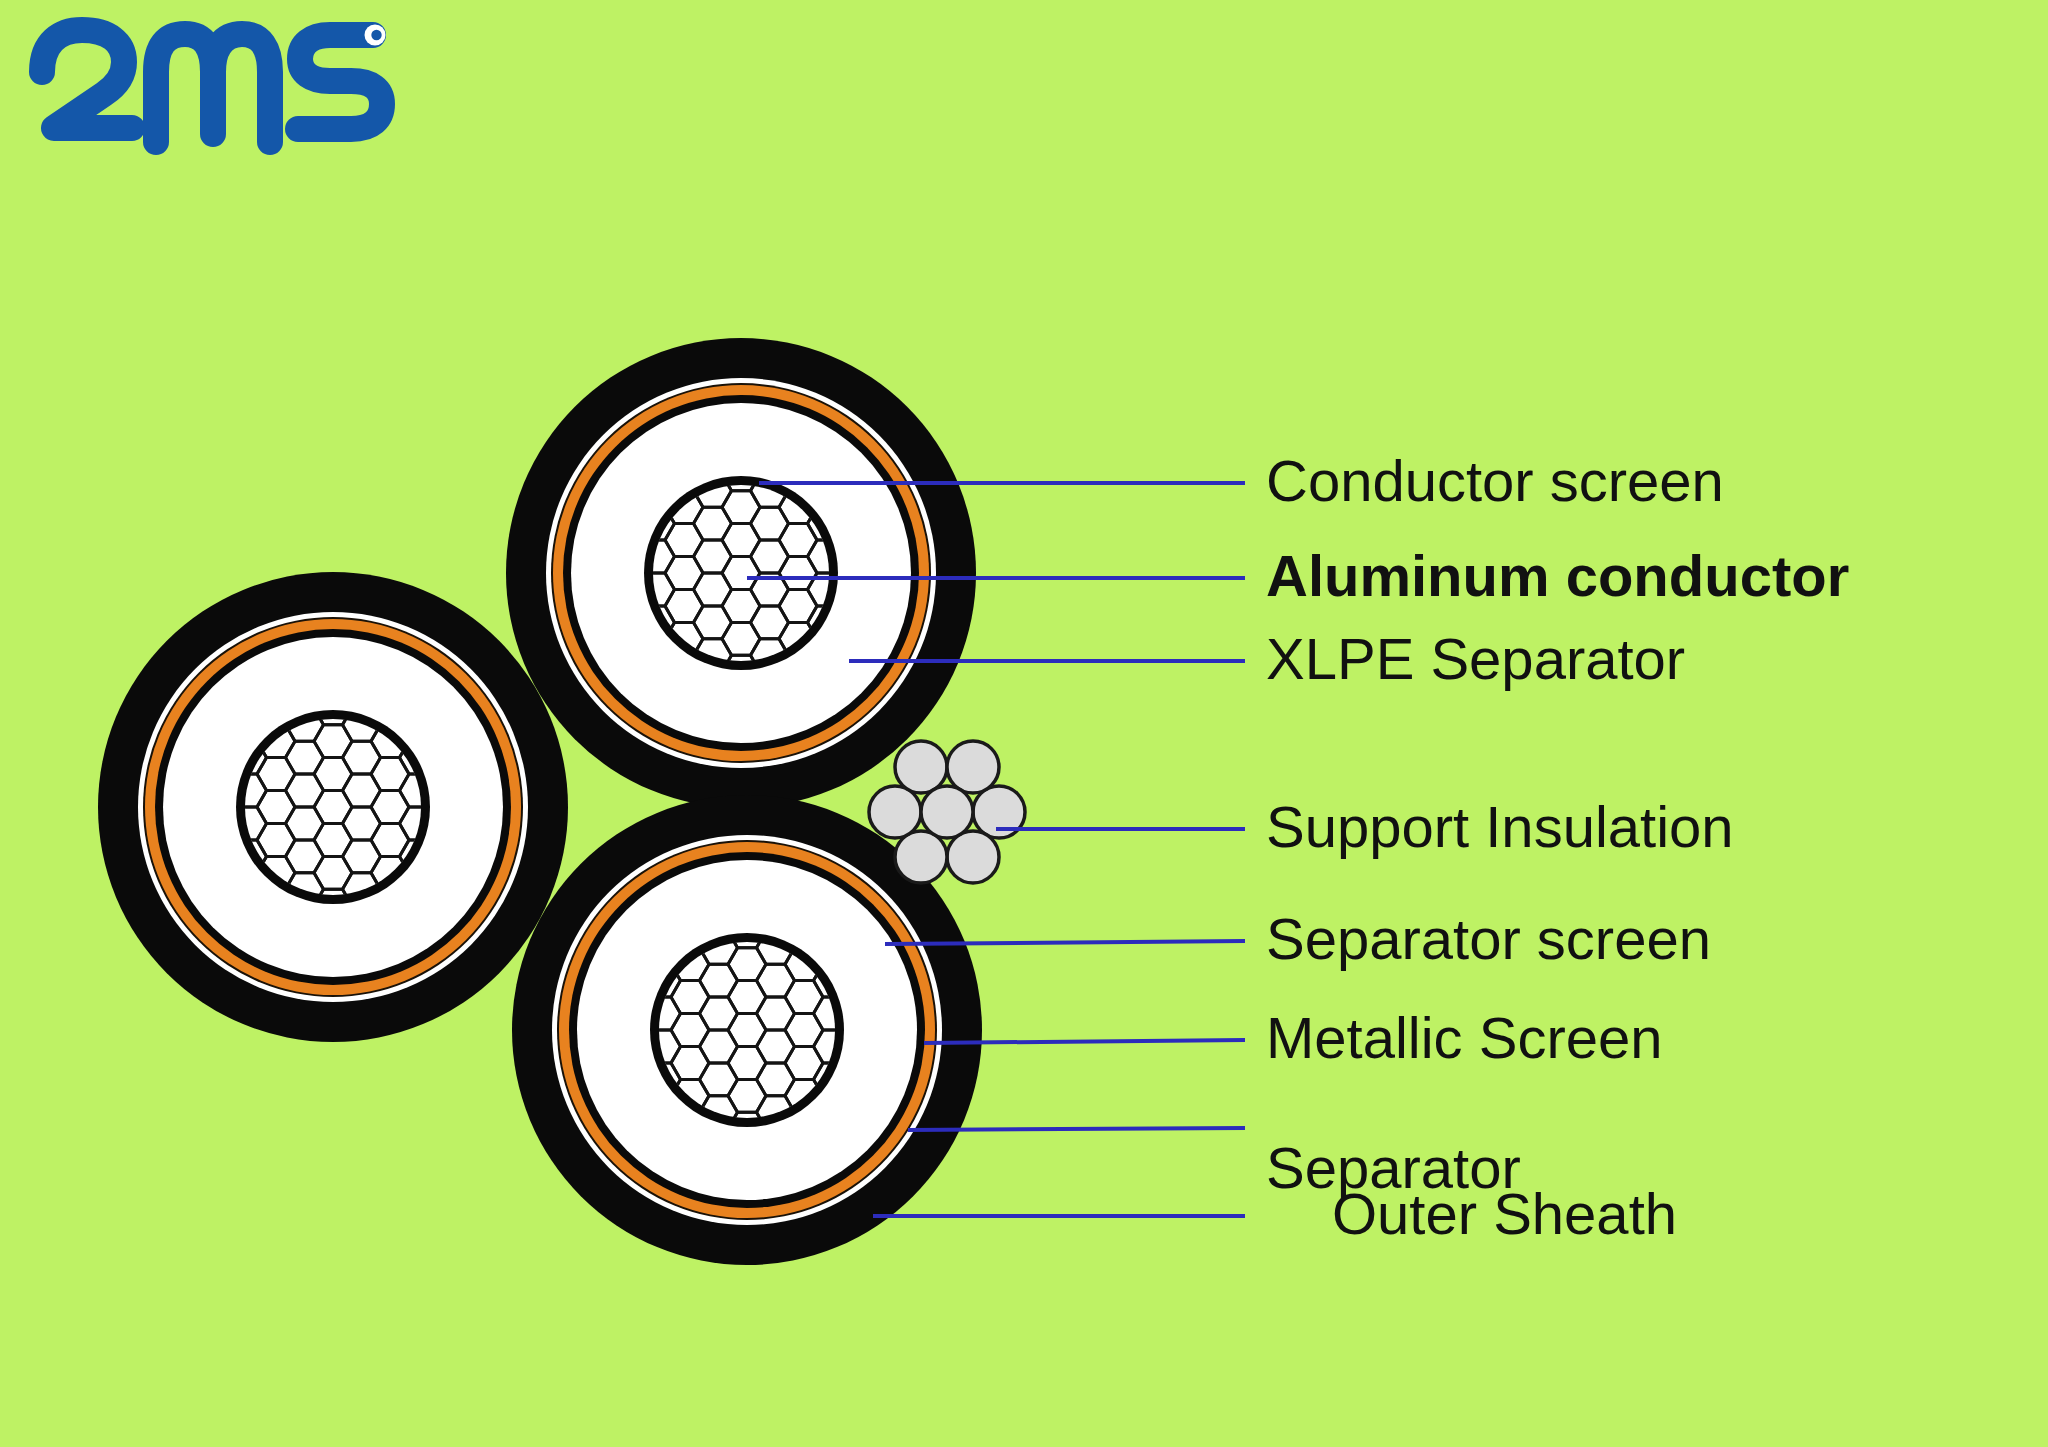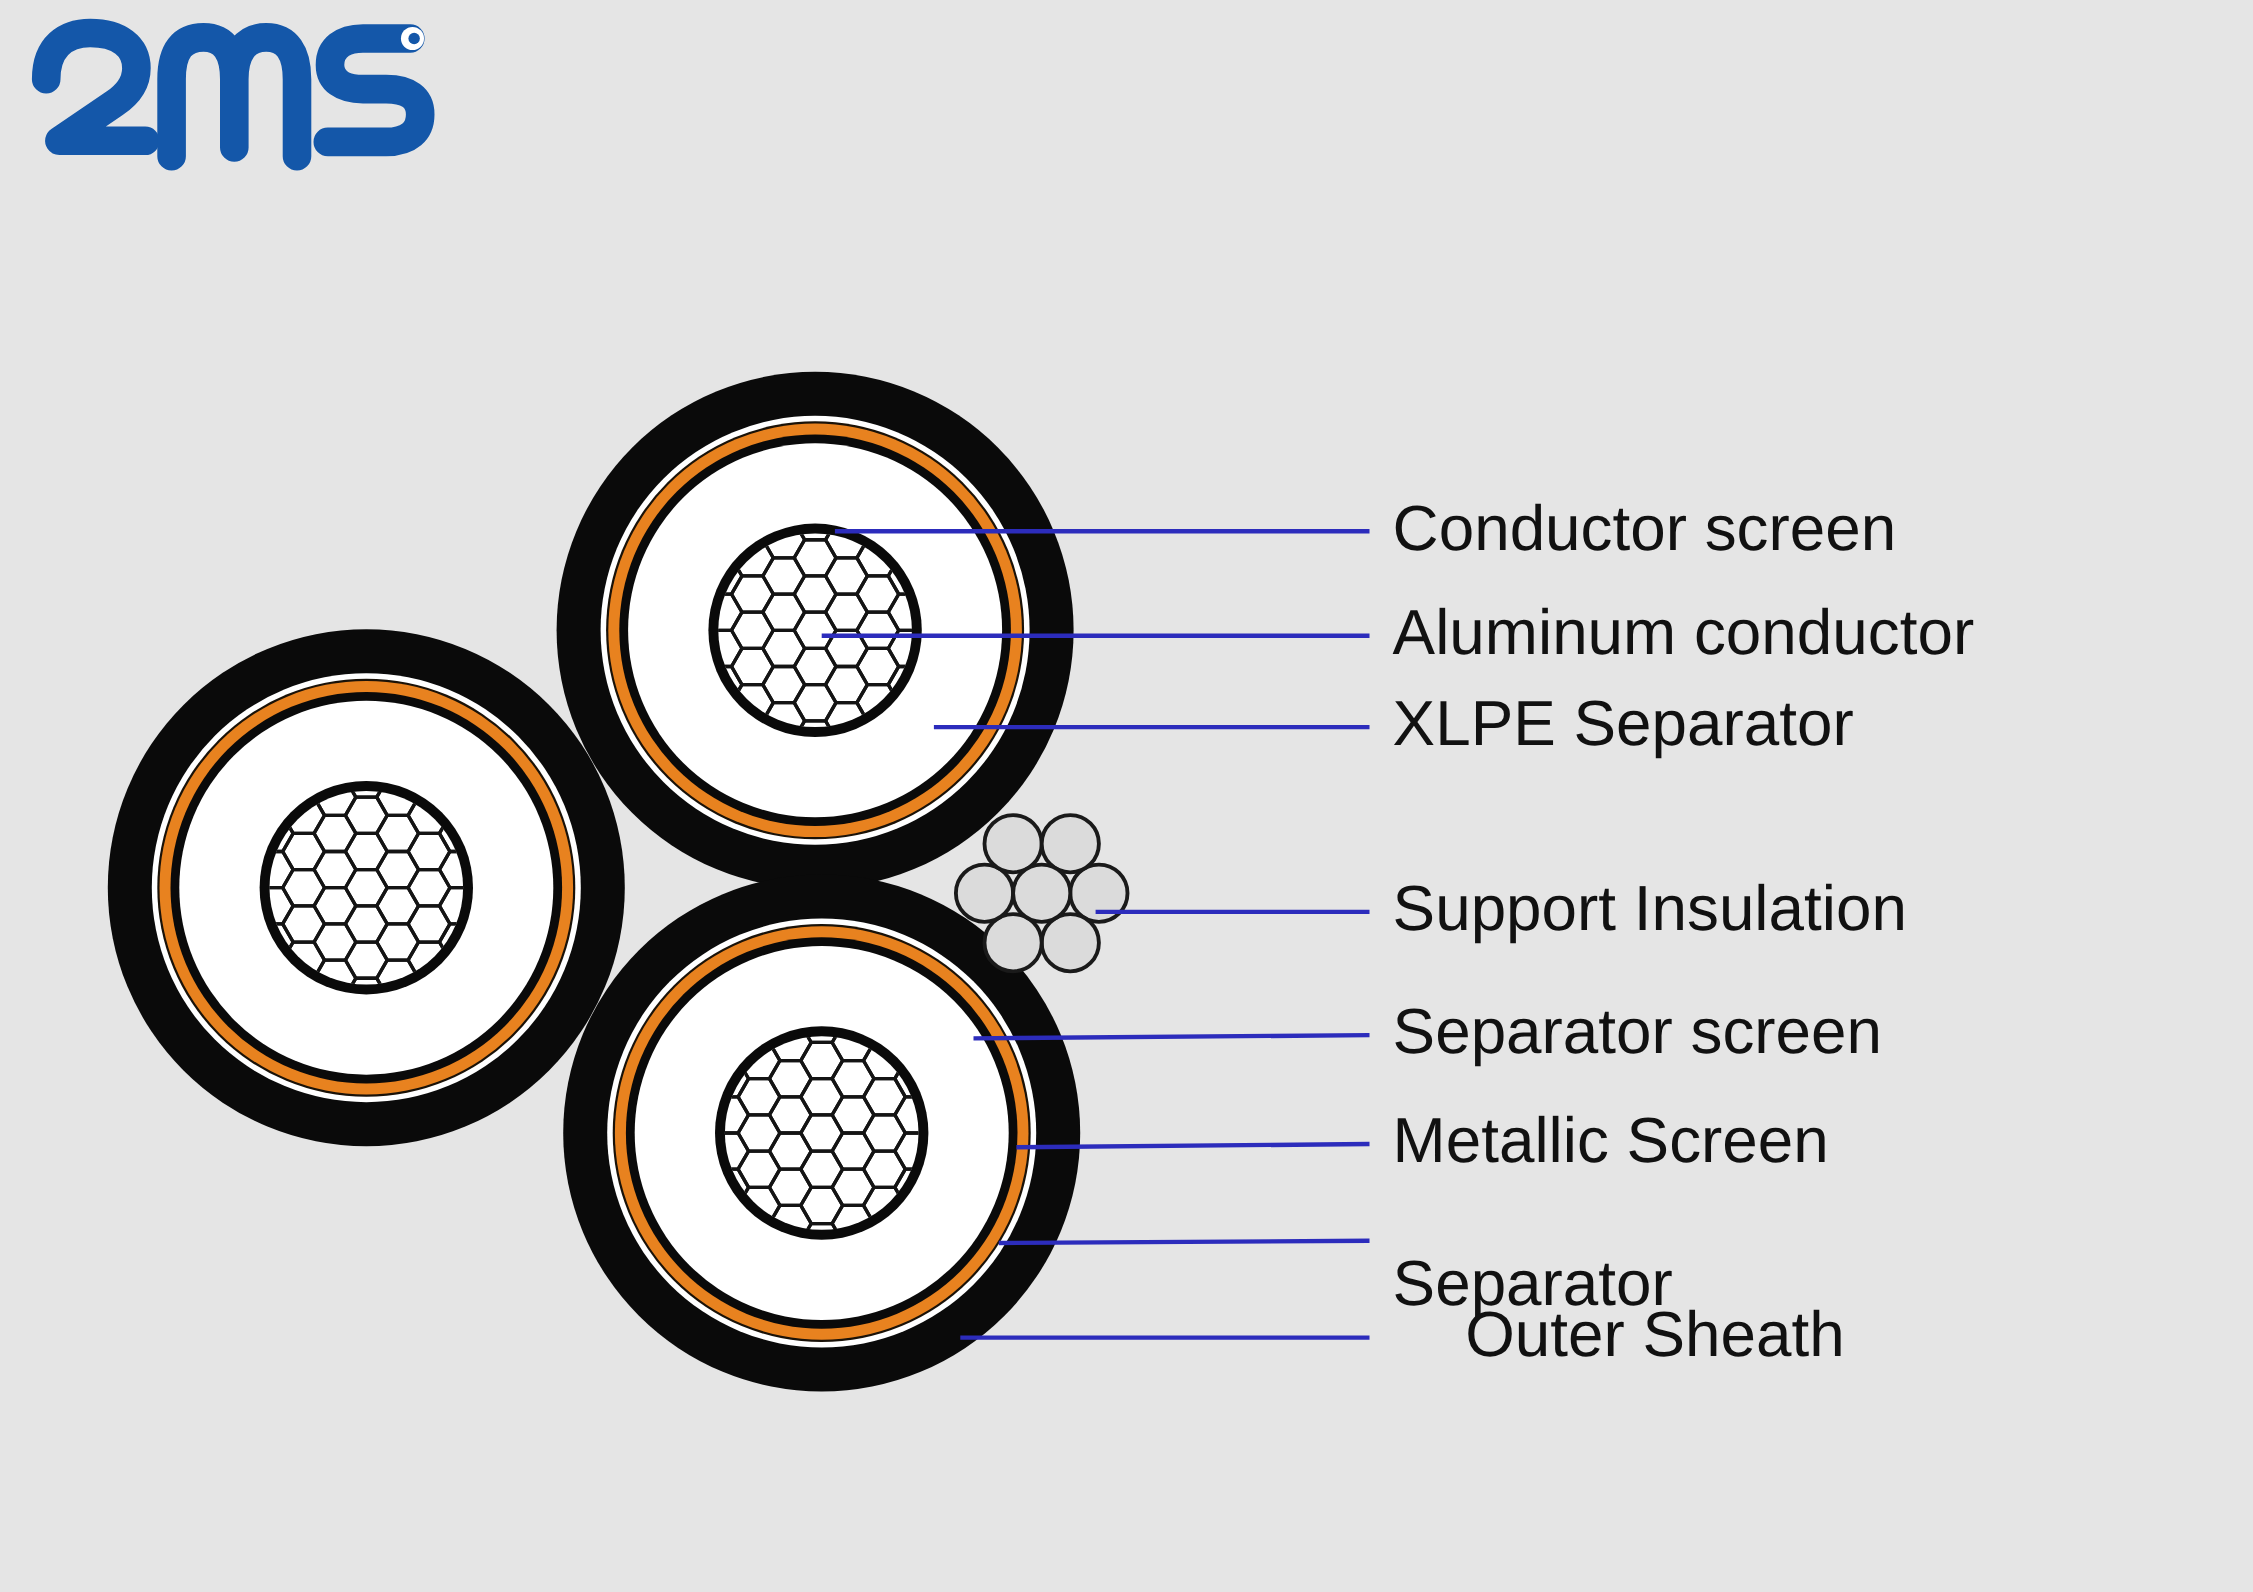--- a/index.html
+++ b/index.html
@@ -1,20 +1,20 @@
 <!DOCTYPE html>
 <html><head>
 <meta charset="utf-8">
 <style>
   html, body { margin: 0; padding: 0; background: #ffffff; }
   .canvas {
     position: relative;
     width: 2048px;
     height: 1447px;
-    background: #e5e5e5;
+    background: #bef264;
     overflow: hidden;
     font-family: "Liberation Sans", sans-serif;
   }
   .logo {
     position: absolute;
     left: 18px;
     top: 14px;
     width: 380px;
     height: 142px;
   }
@@ -245,21 +245,21 @@
         <line x1="996" y1="829" x2="1245" y2="829"></line>
         <line x1="885" y1="944" x2="1245" y2="941"></line>
         <line x1="924" y1="1043" x2="1245" y2="1040"></line>
         <line x1="908" y1="1130" x2="1245" y2="1128"></line>
         <line x1="873" y1="1216" x2="1245" y2="1216"></line>
       </g>
     </svg>
 
   <div id="labels">
       <div class="label" style="left: 1266px; top: 483px; color: rgb(17, 17, 17);">Conductor screen</div>
-      <div class="label" style="left: 1266px; top: 578px; color: rgb(17, 17, 17);">Aluminum conductor</div>
+      <div class="label" style="left: 1266px; top: 578px; color: rgb(17, 17, 17); font-weight: bold;">Aluminum conductor</div>
       <div class="label" style="left: 1266px; top: 661px; color: rgb(17, 17, 17);">XLPE Separator</div>
       <div class="label" style="left: 1266px; top: 829px; color: rgb(17, 17, 17);">Support Insulation</div>
       <div class="label" style="left: 1266px; top: 941px; color: rgb(17, 17, 17);">Separator screen</div>
       <div class="label" style="left: 1266px; top: 1040px; color: rgb(17, 17, 17);">Metallic Screen</div>
       <div class="label" style="left: 1266px; top: 1128px; color: rgb(17, 17, 17); margin-top: 42px;">Separator</div>
       <div class="label" style="left: 1332px; top: 1216px; color: rgb(17, 17, 17);">Outer Sheath</div>
     </div>
 
 </div>
 

